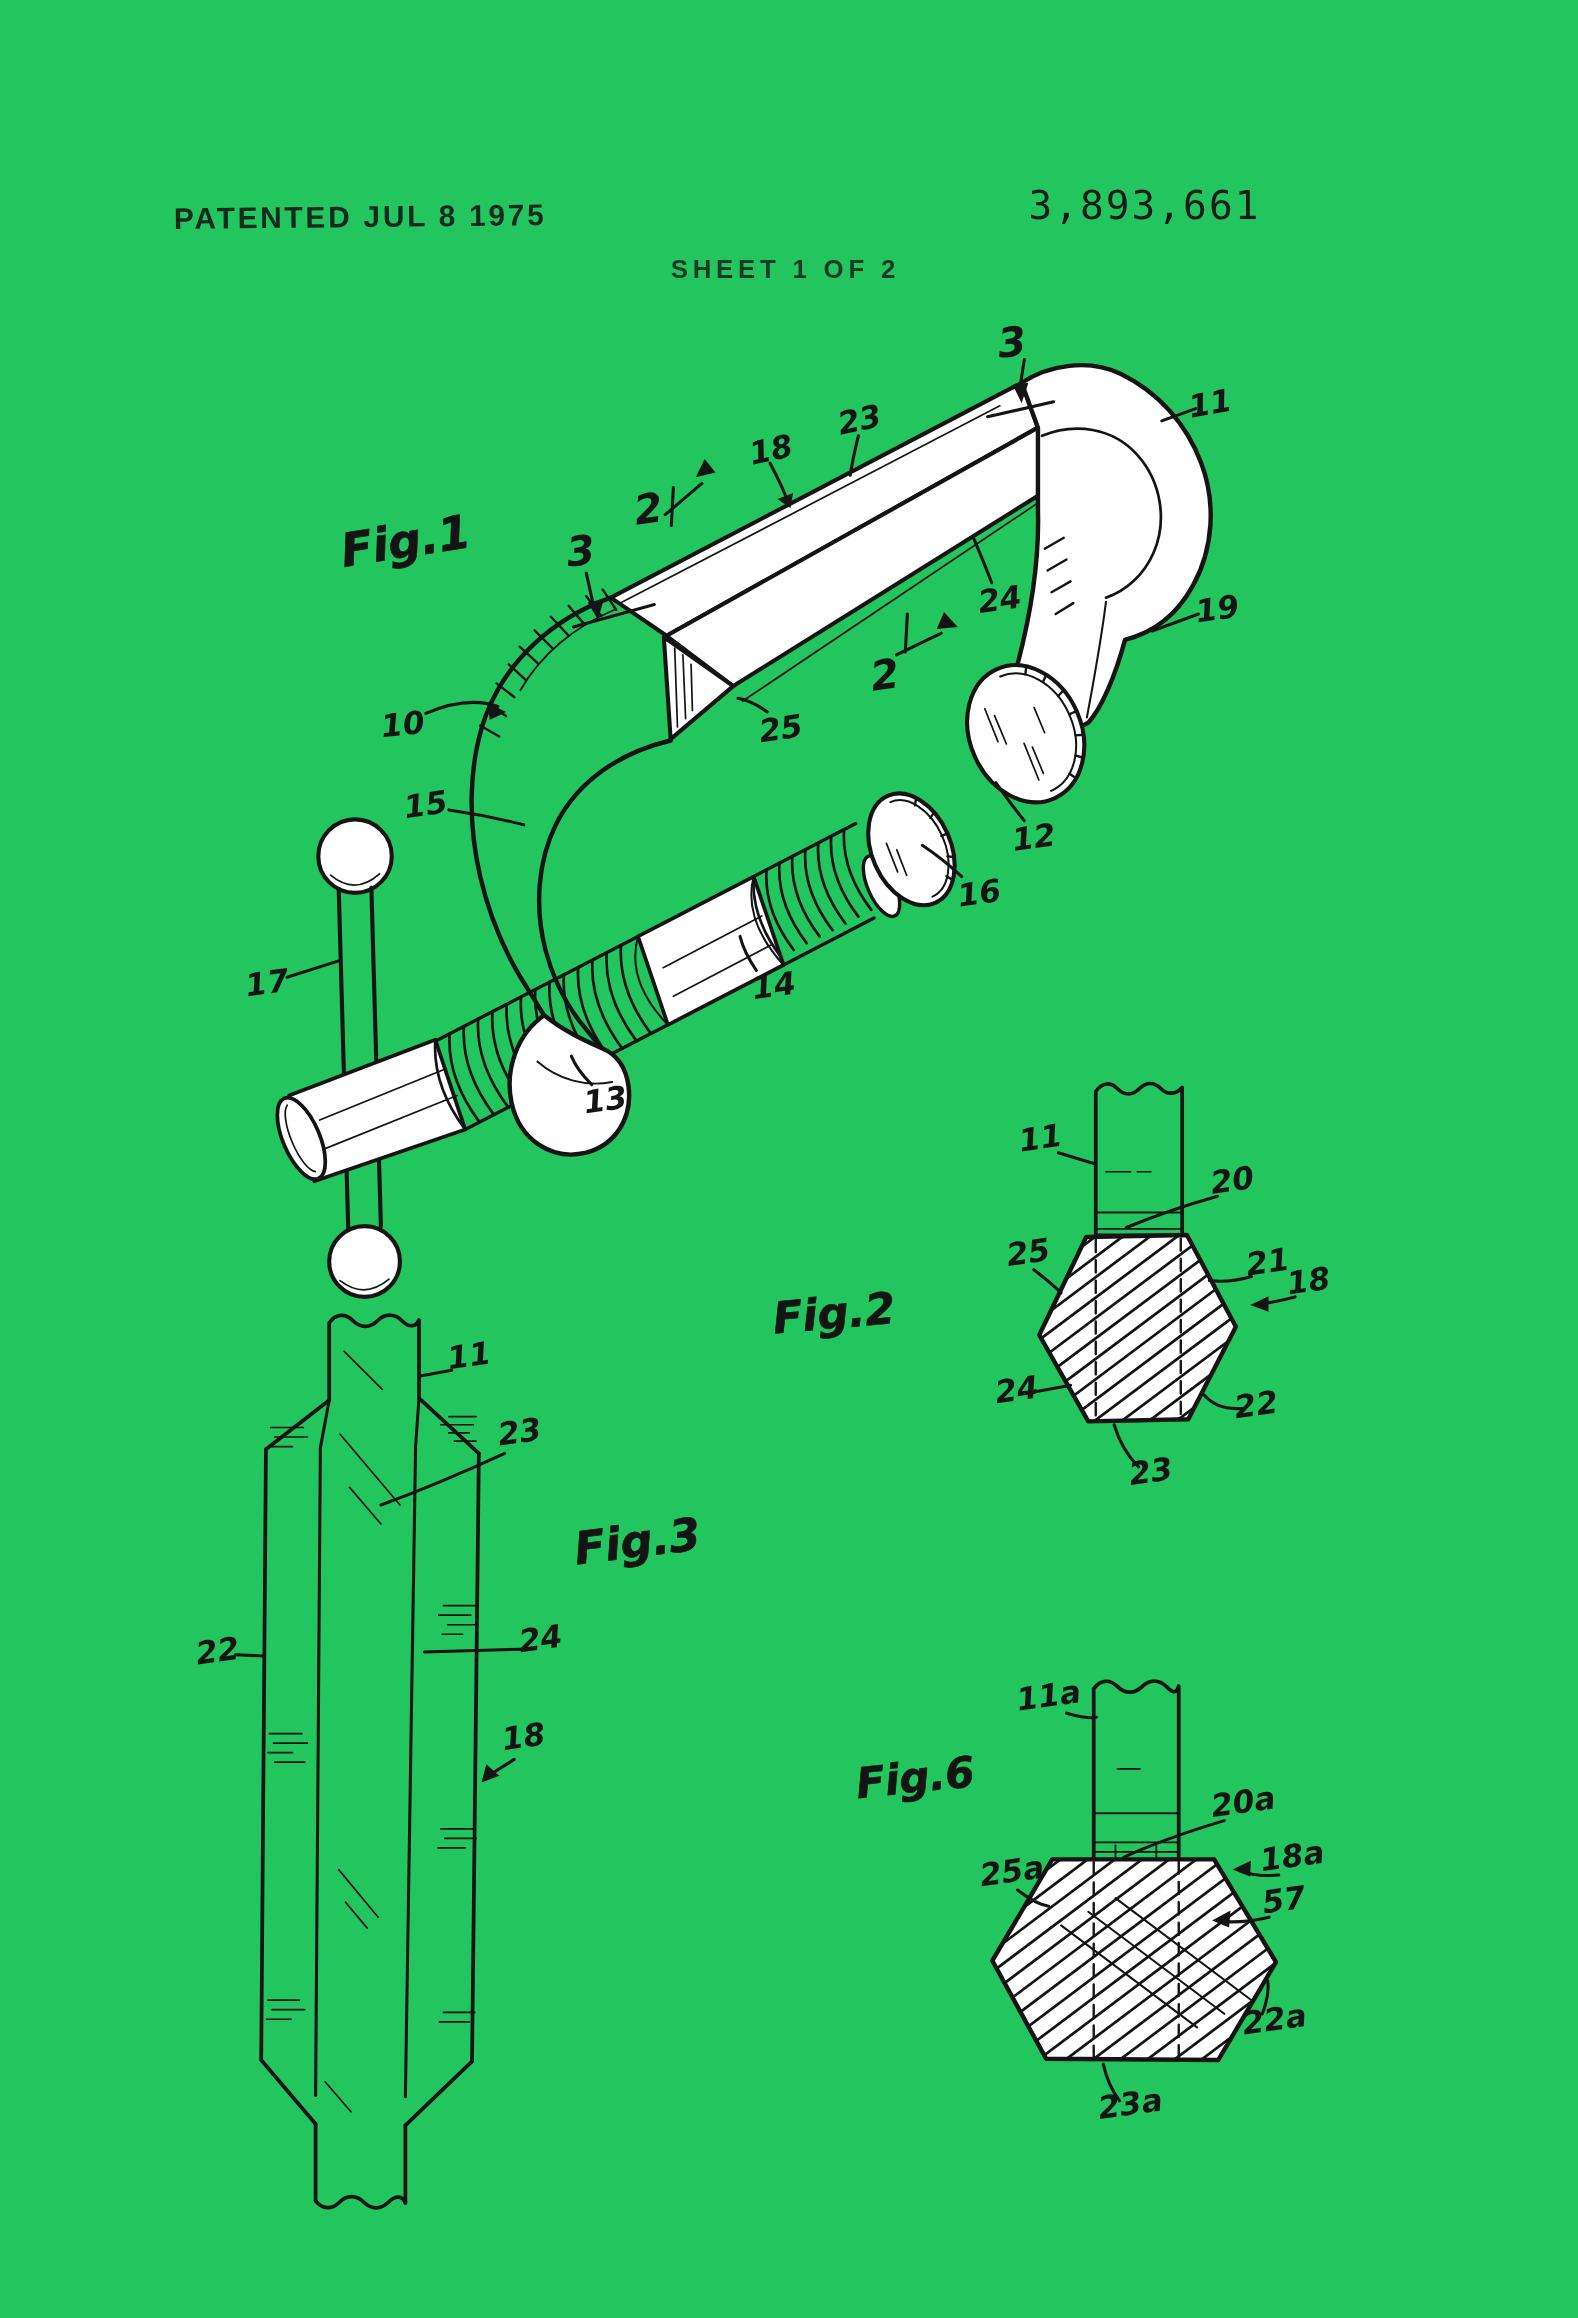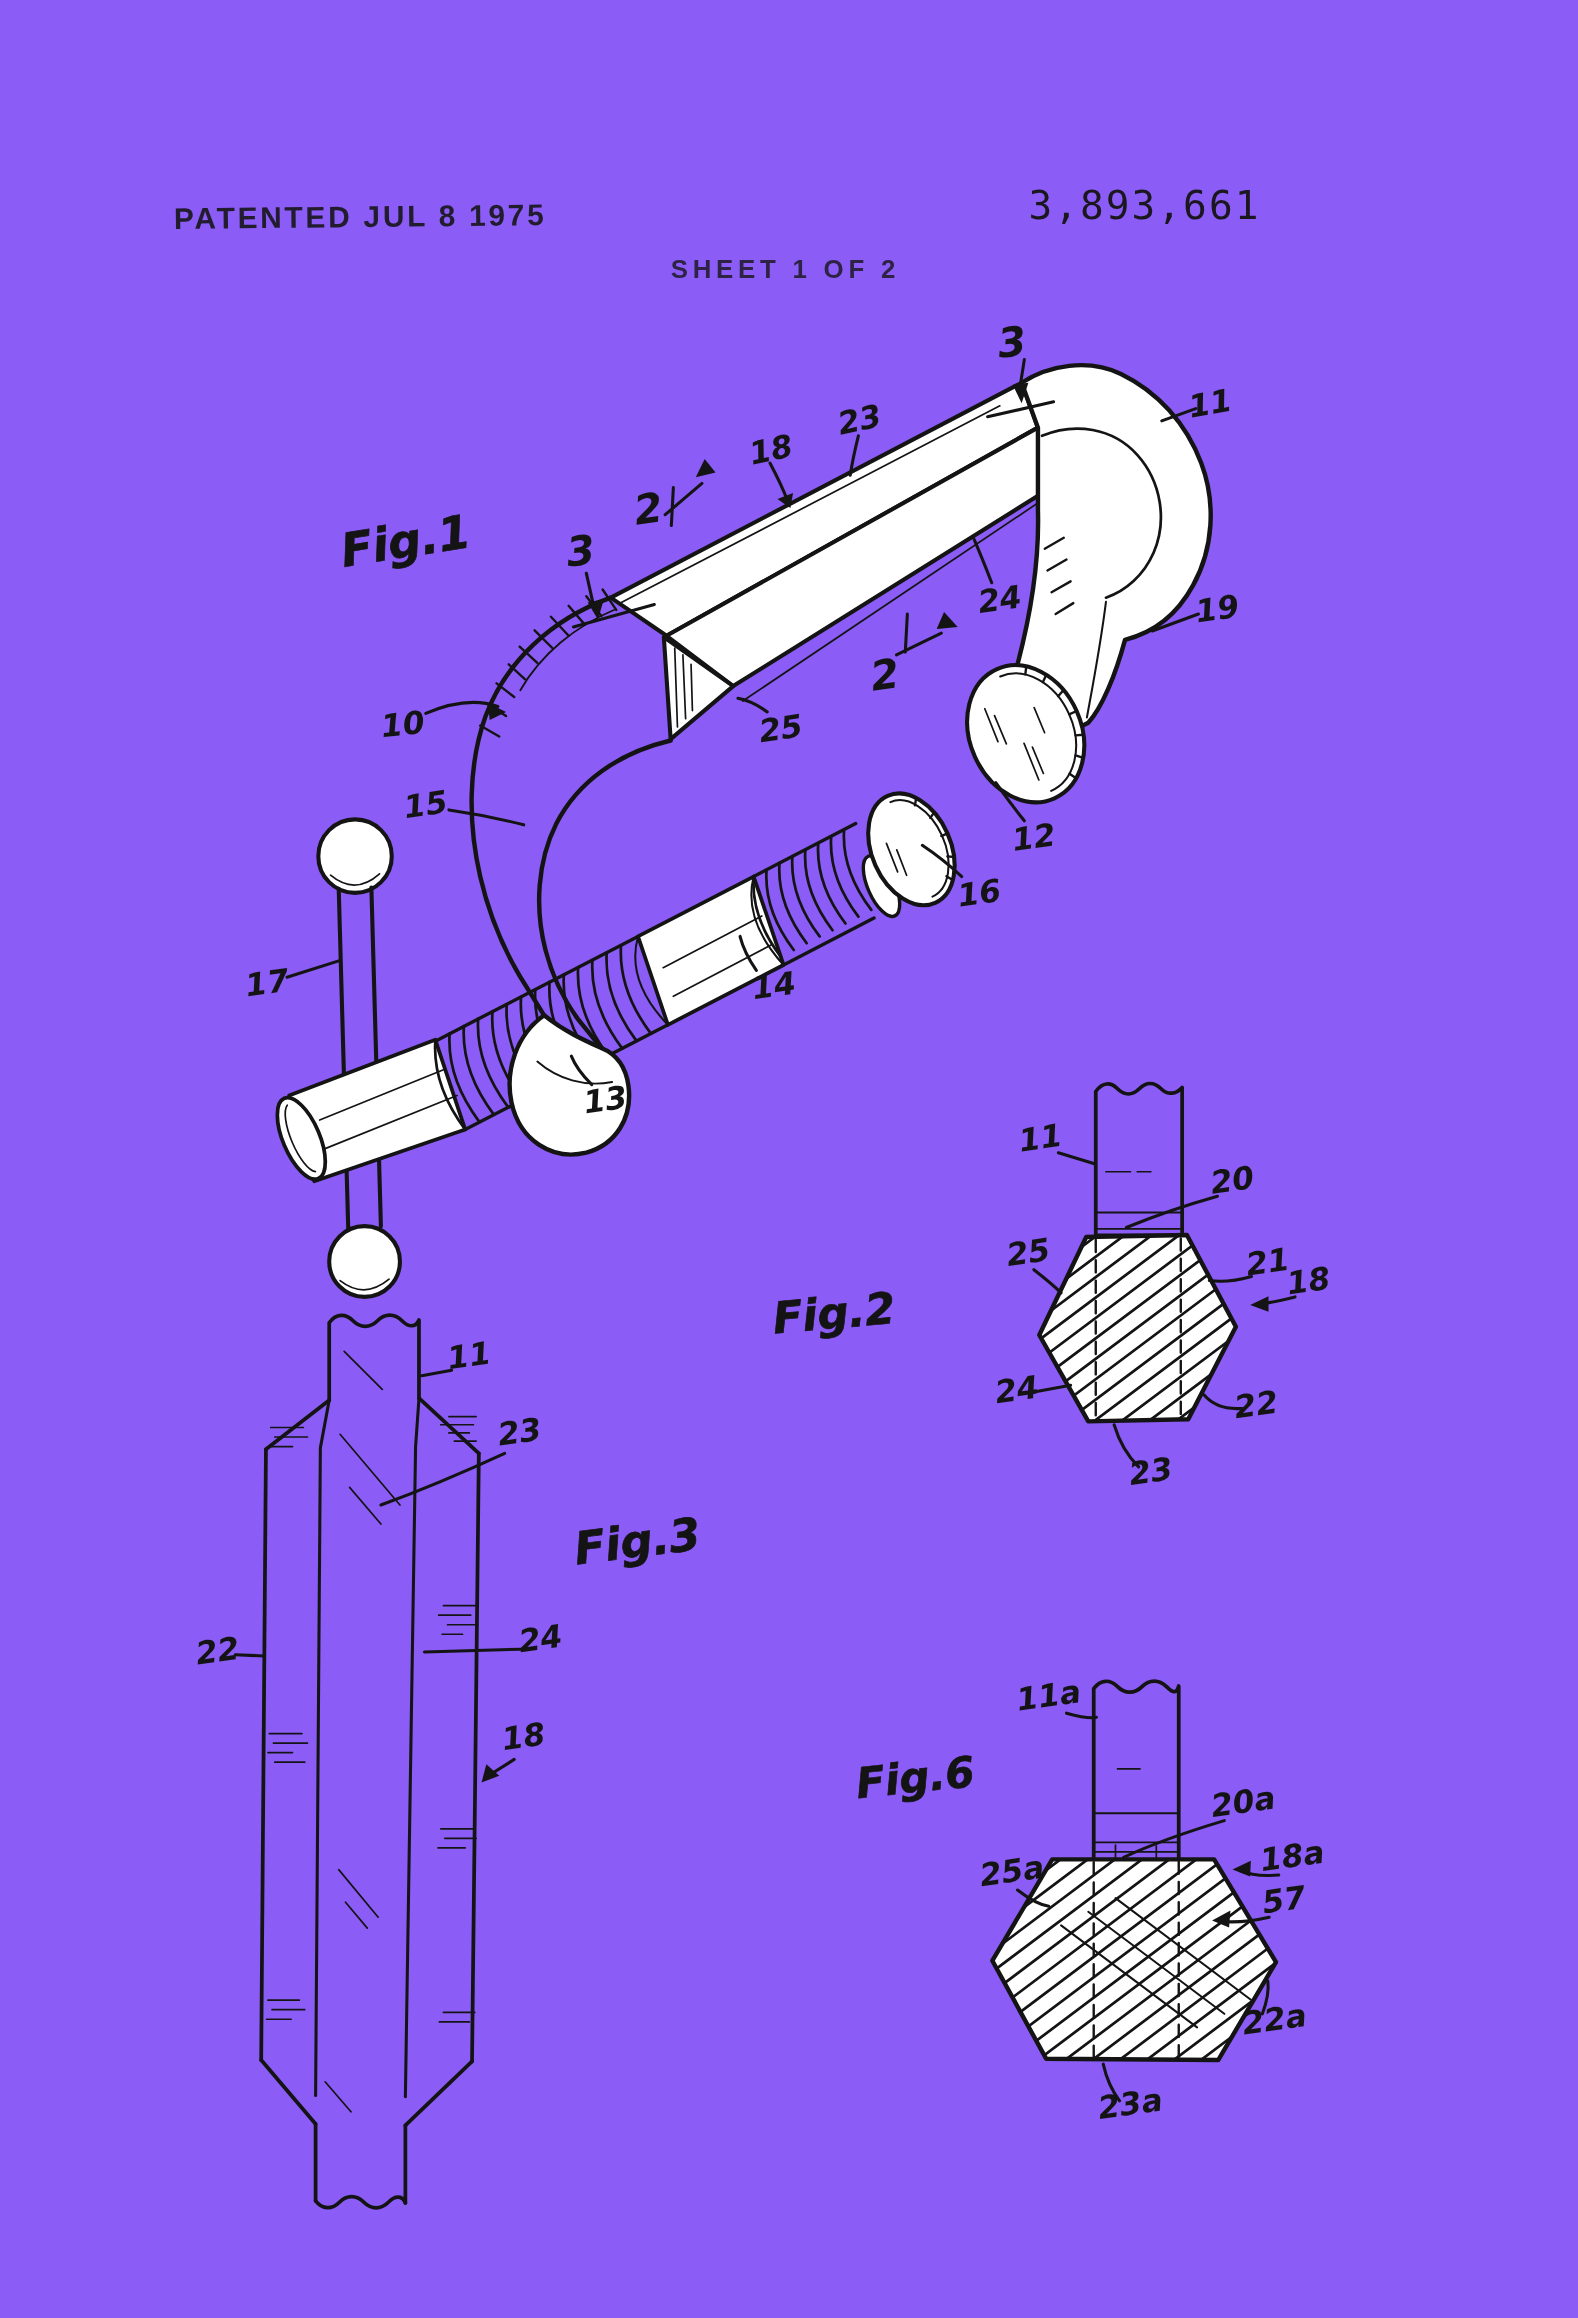--- a/index.html
+++ b/index.html
@@ -1,16 +1,16 @@
 <!DOCTYPE html>
 <html style="font-size:11px"><head>
 <meta charset="utf-8">
 <style>
   html,body{margin:0;padding:0;background:#e8e8e4;}
-  .page{position:relative;width:1578px;height:2319px;background:#8b5cf6;overflow:hidden;}
+  .page{position:relative;width:1578px;height:2319px;background:#22c55e;overflow:hidden;}
   svg{position:absolute;left:0;top:0;}
   svg *{vector-effect:none;}
   text{fill:#141414;}
   .stamp{font-family:"Liberation Sans",sans-serif;font-weight:700;letter-spacing:4px;opacity:.88;}
   .stamp2{font-family:"Liberation Sans",sans-serif;font-weight:700;letter-spacing:7px;opacity:.78;}
   .patnum{font-family:"DejaVu Sans Mono","Liberation Mono",monospace;font-weight:400;letter-spacing:3px;opacity:.95;}
   .figtitle{font-family:"DejaVu Sans",sans-serif;font-style:italic;font-weight:700;}
   .ref{font-family:"DejaVu Sans",sans-serif;font-style:italic;font-weight:700;font-size:46px;}
   .refbig{font-family:"DejaVu Sans",sans-serif;font-style:italic;font-weight:700;font-size:60px;}
 </style>

